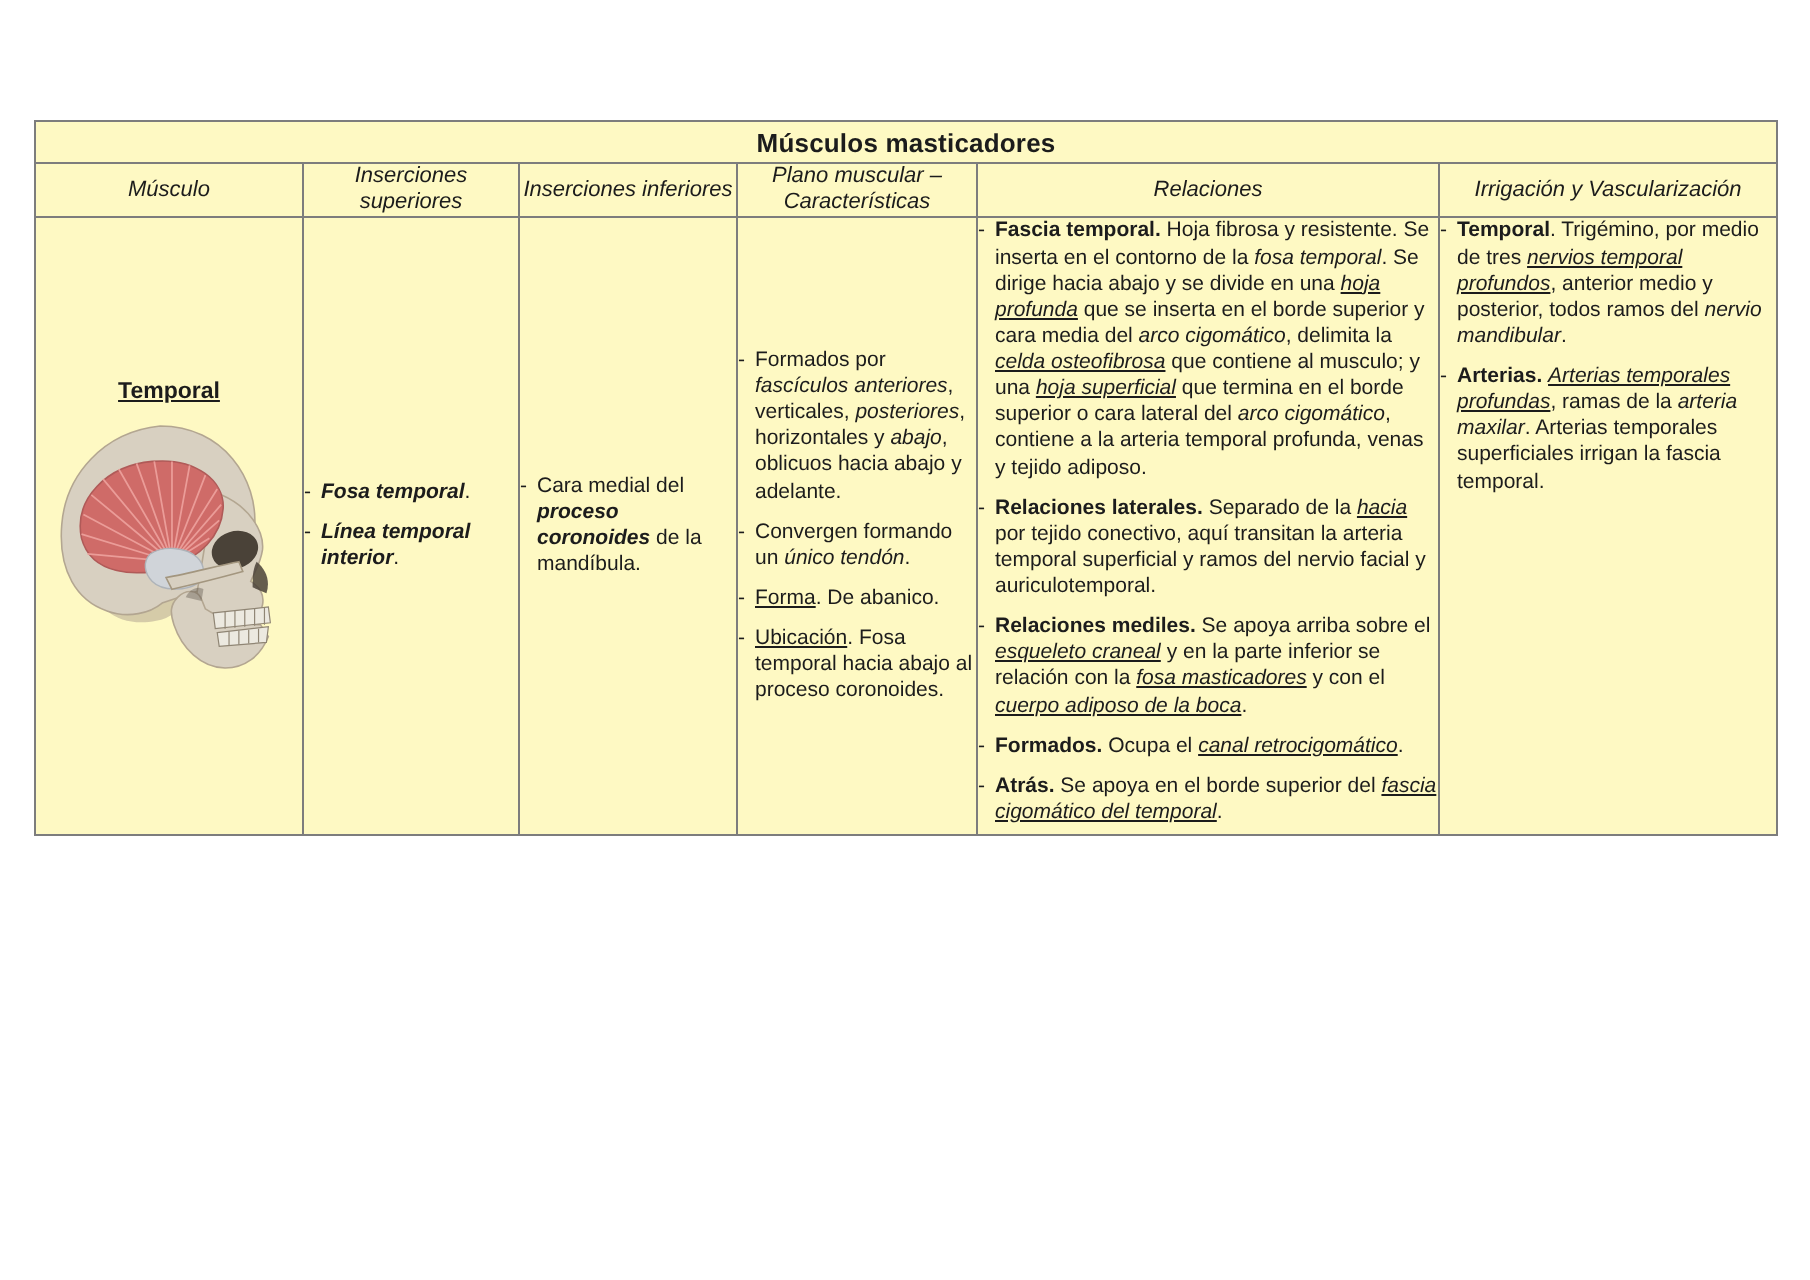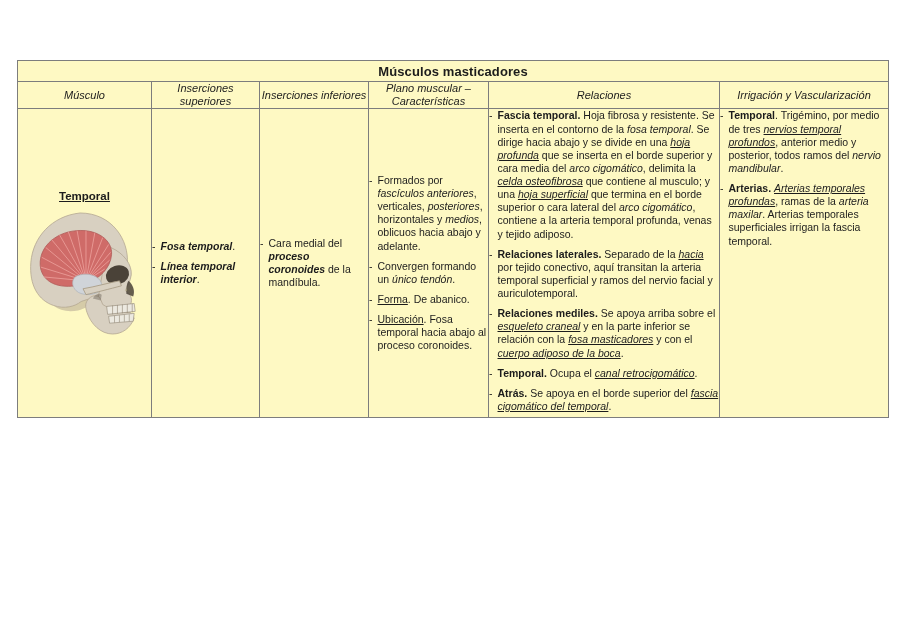--- a/index.html
+++ b/index.html
@@ -112,21 +112,21 @@
             <div class="li">
               <span class="dash">-</span>
               <span class="txt"><span>Cara medial del </span><span class="b i">proceso coronoides</span><span> de la mandíbula.</span></span>
             </div>
           </div>
     </td>
     <td class="body">
       <div>
             <div class="li">
               <span class="dash">-</span>
-              <span class="txt"><span>Formados por </span><span class="i">fascículos anteriores</span><span>, verticales, </span><span class="i">posteriores</span><span>, horizontales y </span><span class="i">medios</span><span>, oblicuos hacia abajo y adelante.</span></span>
+              <span class="txt"><span>Formados por </span><span class="i">fascículos anteriores</span><span>, verticales, </span><span class="i">posteriores</span><span>, horizontales y </span><span class="i">abajo</span><span>, oblicuos hacia abajo y adelante.</span></span>
             </div>
             <div class="li">
               <span class="dash">-</span>
               <span class="txt"><span>Convergen formando un </span><span class="i">único tendón</span><span>.</span></span>
             </div>
             <div class="li">
               <span class="dash">-</span>
               <span class="txt"><span class="u">Forma</span><span>. De abanico.</span></span>
             </div>
             <div class="li">
@@ -144,21 +144,21 @@
             <div class="li">
               <span class="dash">-</span>
               <span class="txt"><span class="b">Relaciones laterales.</span><span> Separado de la </span><span class="i u">hacia</span><span> por tejido conectivo, aquí transitan la arteria temporal superficial y ramos del nervio facial y auriculotemporal.</span></span>
             </div>
             <div class="li">
               <span class="dash">-</span>
               <span class="txt"><span class="b">Relaciones mediles.</span><span> Se apoya arriba sobre el </span><span class="i u">esqueleto craneal</span><span> y en la parte inferior se relación con la </span><span class="i u">fosa masticadores</span><span> y con el </span><span class="i u">cuerpo adiposo de la boca</span><span>.</span></span>
             </div>
             <div class="li">
               <span class="dash">-</span>
-              <span class="txt"><span class="b">Temporal.</span><span> Ocupa el </span><span class="i u">canal retrocigomático</span><span>.</span></span>
+              <span class="txt"><span class="b">Formados.</span><span> Ocupa el </span><span class="i u">canal retrocigomático</span><span>.</span></span>
             </div>
             <div class="li">
               <span class="dash">-</span>
               <span class="txt"><span class="b">Atrás.</span><span> Se apoya en el borde superior del </span><span class="i u">fascia cigomático del temporal</span><span>.</span></span>
             </div>
           </div>
     </td>
     <td class="body top c6">
       <div>
             <div class="li">

